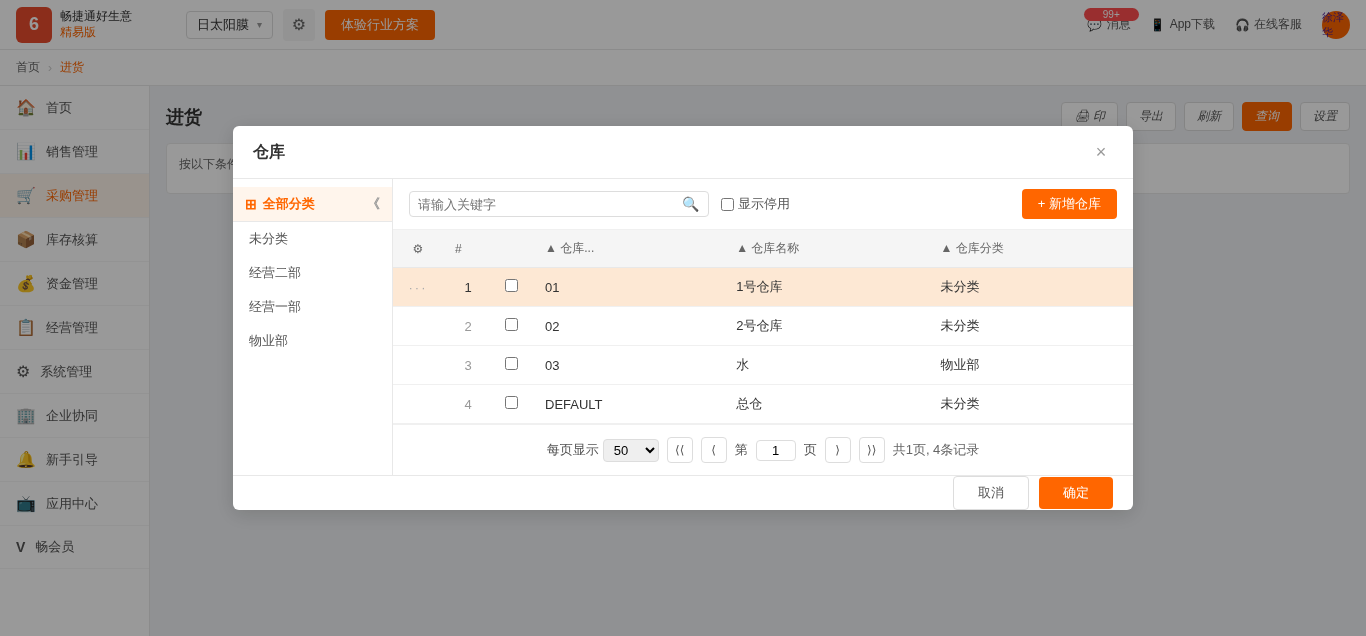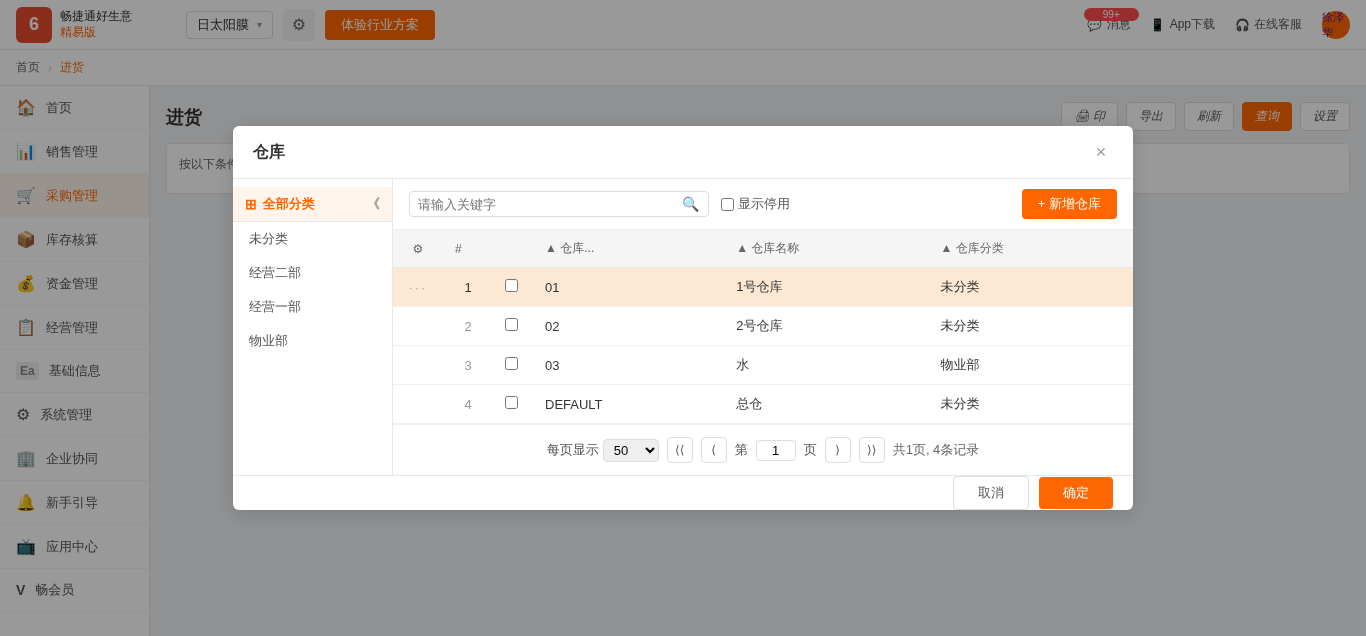--- a/index.html
+++ b/index.html
@@ -361,24 +361,20 @@
       <span class="icon">📦</span>
       <span>库存核算</span>
     </div>
     <div class="sidebar-item">
       <span class="icon">💰</span>
       <span>资金管理</span>
     </div>
     <div class="sidebar-item">
       <span class="icon">📋</span>
       <span>经营管理</span>
-    </div>
-    <div class="sidebar-item">
-      <span class="icon" style="font-size:12px;font-weight:bold;color:#888;background:#eee;padding:2px 4px;border-radius:3px;">Ea</span>
-      <span>基础信息</span>
     </div>
     <div class="sidebar-item">
       <span class="icon">⚙</span>
       <span>系统管理</span>
     </div>
     <div class="sidebar-item">
       <span class="icon">🏢</span>
       <span>企业协同</span>
     </div>
     <div class="sidebar-item">

